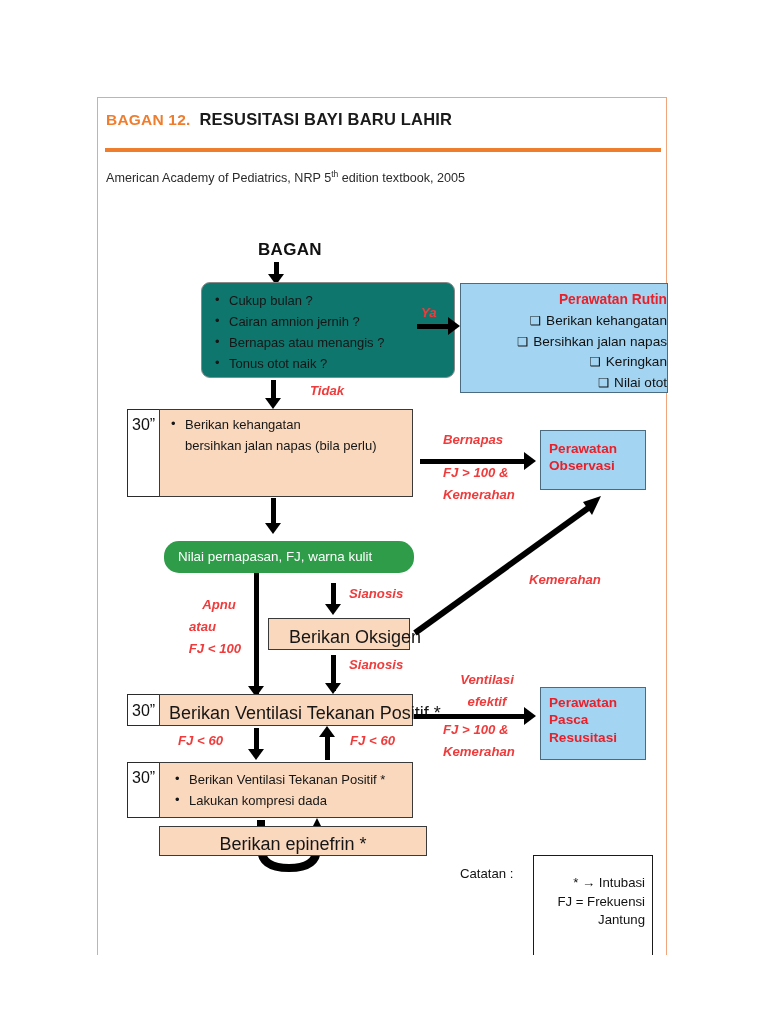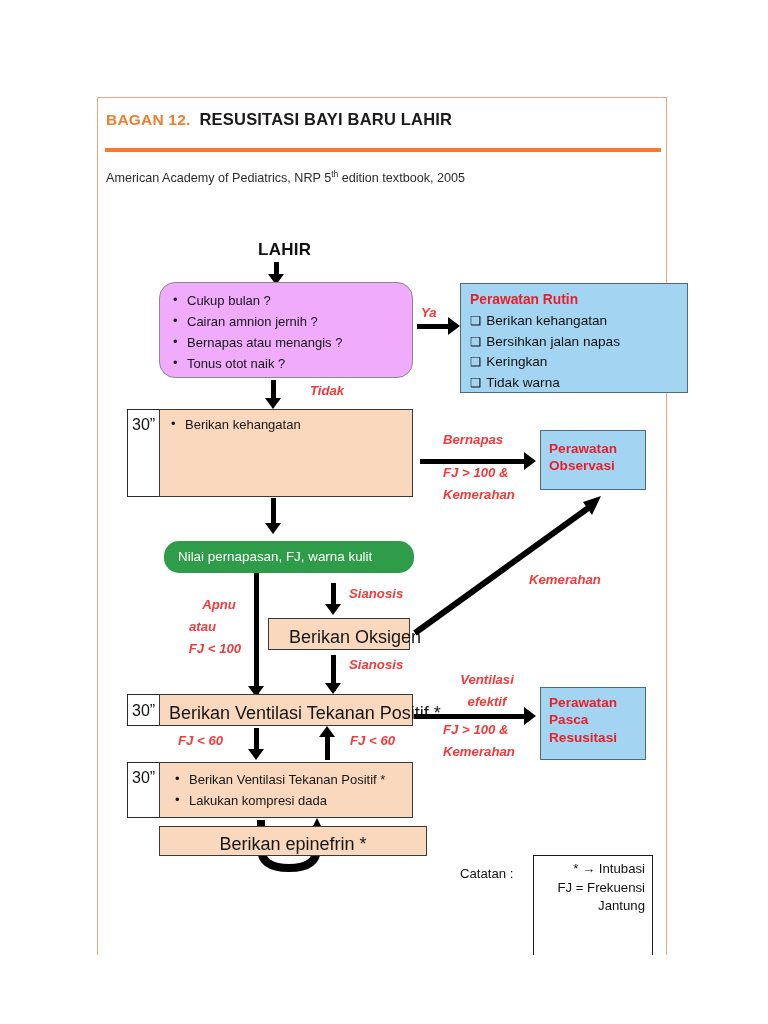--- a/index.html
+++ b/index.html
@@ -12,21 +12,21 @@
   .hdr .num{color:#ef7d2e;font-size:15.5px;font-weight:bold;letter-spacing:.2px;}
   .hdr .ttl{color:#1a1a1a;font-size:16.5px;font-weight:bold;letter-spacing:.2px;margin-left:9px;}
   .rule{position:absolute;left:105px;top:148px;width:556px;height:4px;background:#ef7d2e;}
   .src{position:absolute;left:106px;top:169px;font-size:12.6px;color:#2b2b2b;white-space:nowrap;}
   .src sup{font-size:8.5px;vertical-align:super;}
 
   .lahir{position:absolute;left:258px;top:240px;font-size:17px;font-weight:bold;color:#111;letter-spacing:.3px;}
 
   
   .box{position:absolute;box-sizing:border-box;}
-  .pink{background:#f0abfc;border:1.6px solid #8a8a8a;border-radius:16px;}
+  .pink{background:#0f766e;border:1.6px solid #8a8a8a;border-radius:9px;margin-left:42px;}
   .peach{background:#fad8bd;border:1.5px solid #3a3a3a;}
   .blue{background:#a3d5f2;border:1.8px solid #4a6b80;}
   .green{background:#2e9c49;border-radius:15px;}
   .white30{background:#ffffff;border:1.5px solid #2b2b2b;}
 
   .bullets{margin:0;padding:0;list-style:none;}
   .bullets li{position:relative;padding-left:15px;font-size:13px;color:#161616;line-height:1.0;margin-bottom:8px;white-space:nowrap;}
   .bullets li:before{content:"\2022";position:absolute;left:1px;top:-1px;font-size:13px;}
   .bullets li.cont{padding-left:15px;}
   .bullets li.cont:before{content:"";}
@@ -46,74 +46,75 @@
   .ann{position:absolute;color:#ef3b3b;font-style:italic;font-weight:bold;font-size:13.2px;white-space:nowrap;line-height:1.28;}
 
   
   .vline{position:absolute;background:#000;width:5px;}
   .hline{position:absolute;background:#000;height:5px;}
   .ahead-d{position:absolute;width:0;height:0;border-left:8px solid transparent;border-right:8px solid transparent;border-top:11px solid #000;}
   .ahead-u{position:absolute;width:0;height:0;border-left:8px solid transparent;border-right:8px solid transparent;border-bottom:11px solid #000;}
   .ahead-r{position:absolute;width:0;height:0;border-top:9px solid transparent;border-bottom:9px solid transparent;border-left:12px solid #000;}
 
   .notes{position:absolute;box-sizing:border-box;border:1.6px solid #1a1a1a;border-bottom:none;
-         text-align:right;padding:4px 7px 0 7px;}
+         text-align:right;padding:18px 7px 0 7px;}
   .notes div{font-size:13.2px;color:#111;line-height:1.42;white-space:nowrap;}
   .catatan{position:absolute;font-size:13.2px;color:#111;}
 </style>
 </head>
 <body>
 
 <div class="frame"></div>
 
 <div class="hdr">
   <span class="num">BAGAN 12.</span><span class="ttl">RESUSITASI BAYI BARU LAHIR</span>
 </div>
 <div class="rule"></div>
 <div class="src"><span>American Academy of Pediatrics, NRP 5</span><sup>th</sup><span> edition textbook, 2005</span></div>
 
-<div class="lahir">LAHIR</div>
+<div class="lahir">BAGAN</div>
 <div class="vline" style="left:274px;top:262px;height:15px;"></div>
 <div class="ahead-d" style="left:268px;top:274px;"></div>
 
 <div class="box pink" style="left:159px;top:282px;width:254px;height:96px;">
   <ul class="bullets" style="margin:11px 0 0 12px;">
     <li>Cukup bulan ?</li>
     <li>Cairan amnion jernih ?</li>
     <li>Bernapas atau menangis ?</li>
     <li>Tonus otot naik ?</li>
   </ul>
 </div>
 
 <div class="ann" style="left:421px;top:305px;">Ya</div>
 <div class="hline" style="left:417px;top:324px;width:34px;"></div>
 <div class="ahead-r" style="left:448px;top:317px;"></div>
 
-<div class="box blue" style="left:460px;top:283px;width:228px;height:110px;">
+<div class="box blue" style="left:460px;top:283px;width:208px;height:110px;text-align:right;">
   <div style="margin:8px 0 0 9px;">
     <div class="bluehead">Perawatan Rutin</div>
     <ul class="chk">
       <li>Berikan kehangatan</li>
       <li>Bersihkan jalan napas</li>
       <li>Keringkan</li>
-      <li>Tidak warna</li>
+      <li>Nilai otot</li>
     </ul>
   </div>
 </div>
 
 <div class="vline" style="left:271px;top:380px;height:25px;"></div>
 <div class="ahead-d" style="left:265px;top:398px;"></div>
 <div class="ann" style="left:310px;top:383px;">Tidak</div>
 
 <div class="box white30" style="left:127px;top:409px;width:33px;height:88px;">
   <div class="t30" style="margin:6px 0 0 4px;">30”</div>
 </div>
 <div class="box peach" style="left:159px;top:409px;width:254px;height:88px;">
   <ul class="bullets" style="margin:8px 0 0 10px;">
     <li>Berikan kehangatan</li>
+    <li class="cont">bersihkan jalan napas (bila perlu)</li>
   </ul>
 </div>
 
 <div class="ann" style="left:443px;top:432px;">Bernapas</div>
 <div class="hline" style="left:420px;top:459px;width:106px;"></div>
 <div class="ahead-r" style="left:524px;top:452px;"></div>
 <div class="ann" style="left:443px;top:465px;">FJ &gt; 100 &amp;</div>
 <div class="ann" style="left:443px;top:487px;">Kemerahan</div>
 
 <div class="box blue" style="left:540px;top:430px;width:106px;height:60px;">

